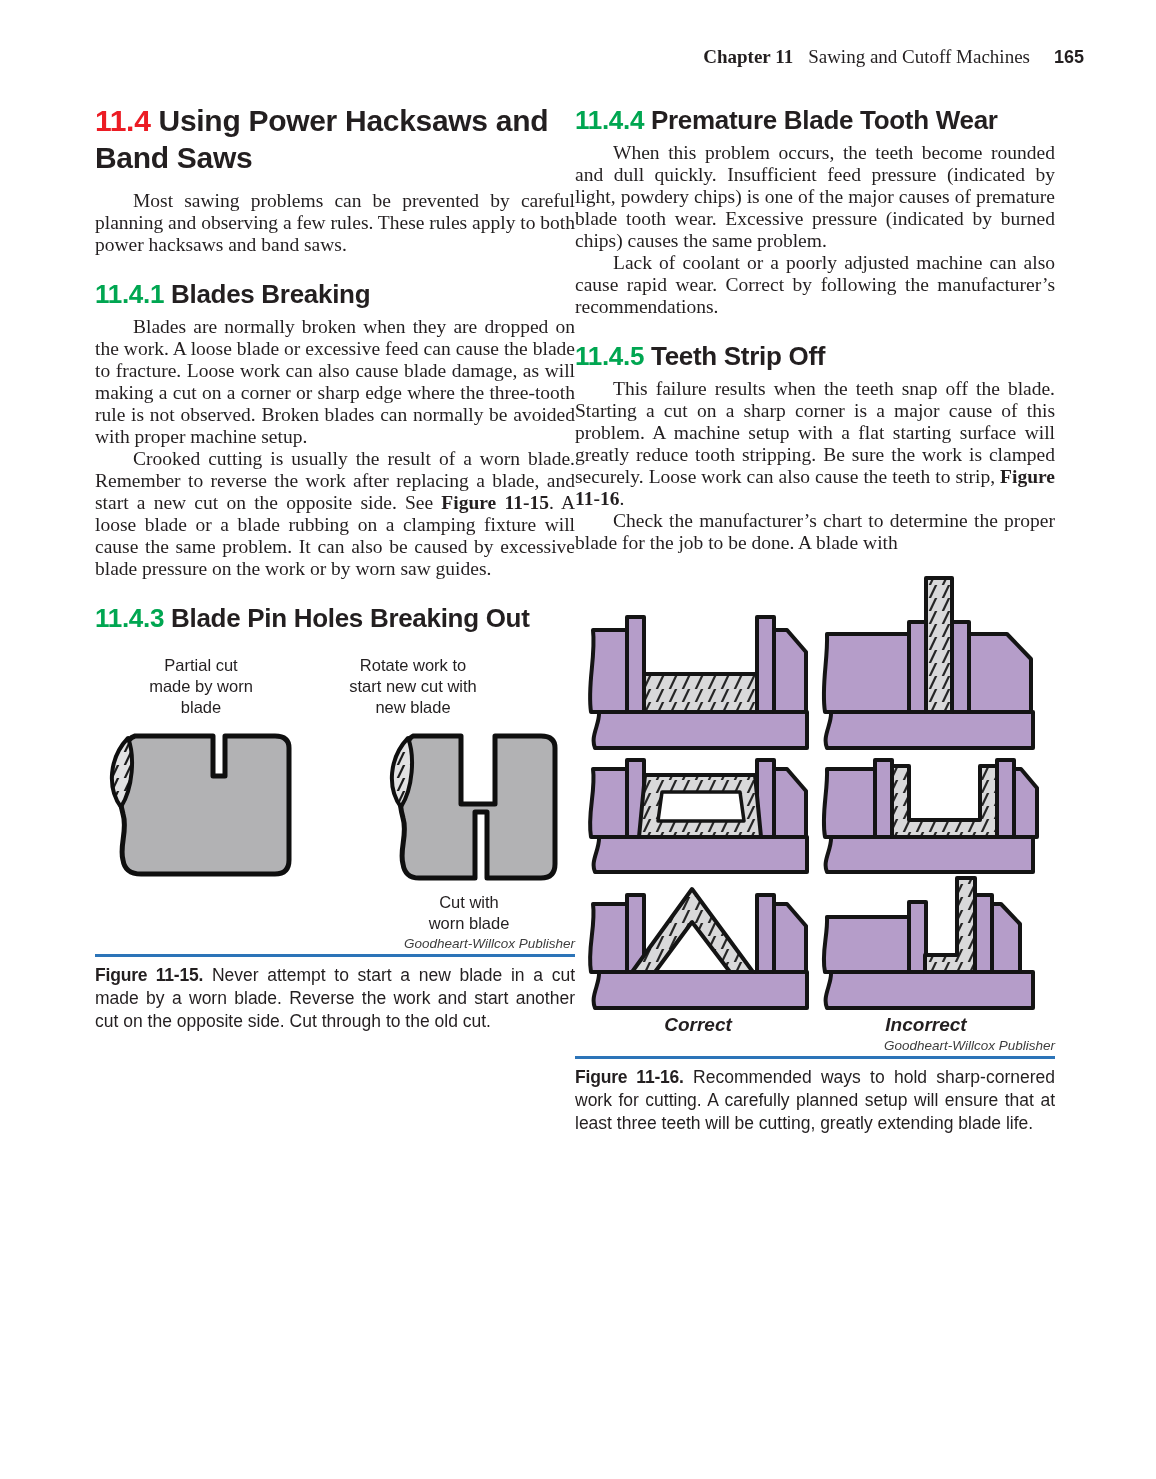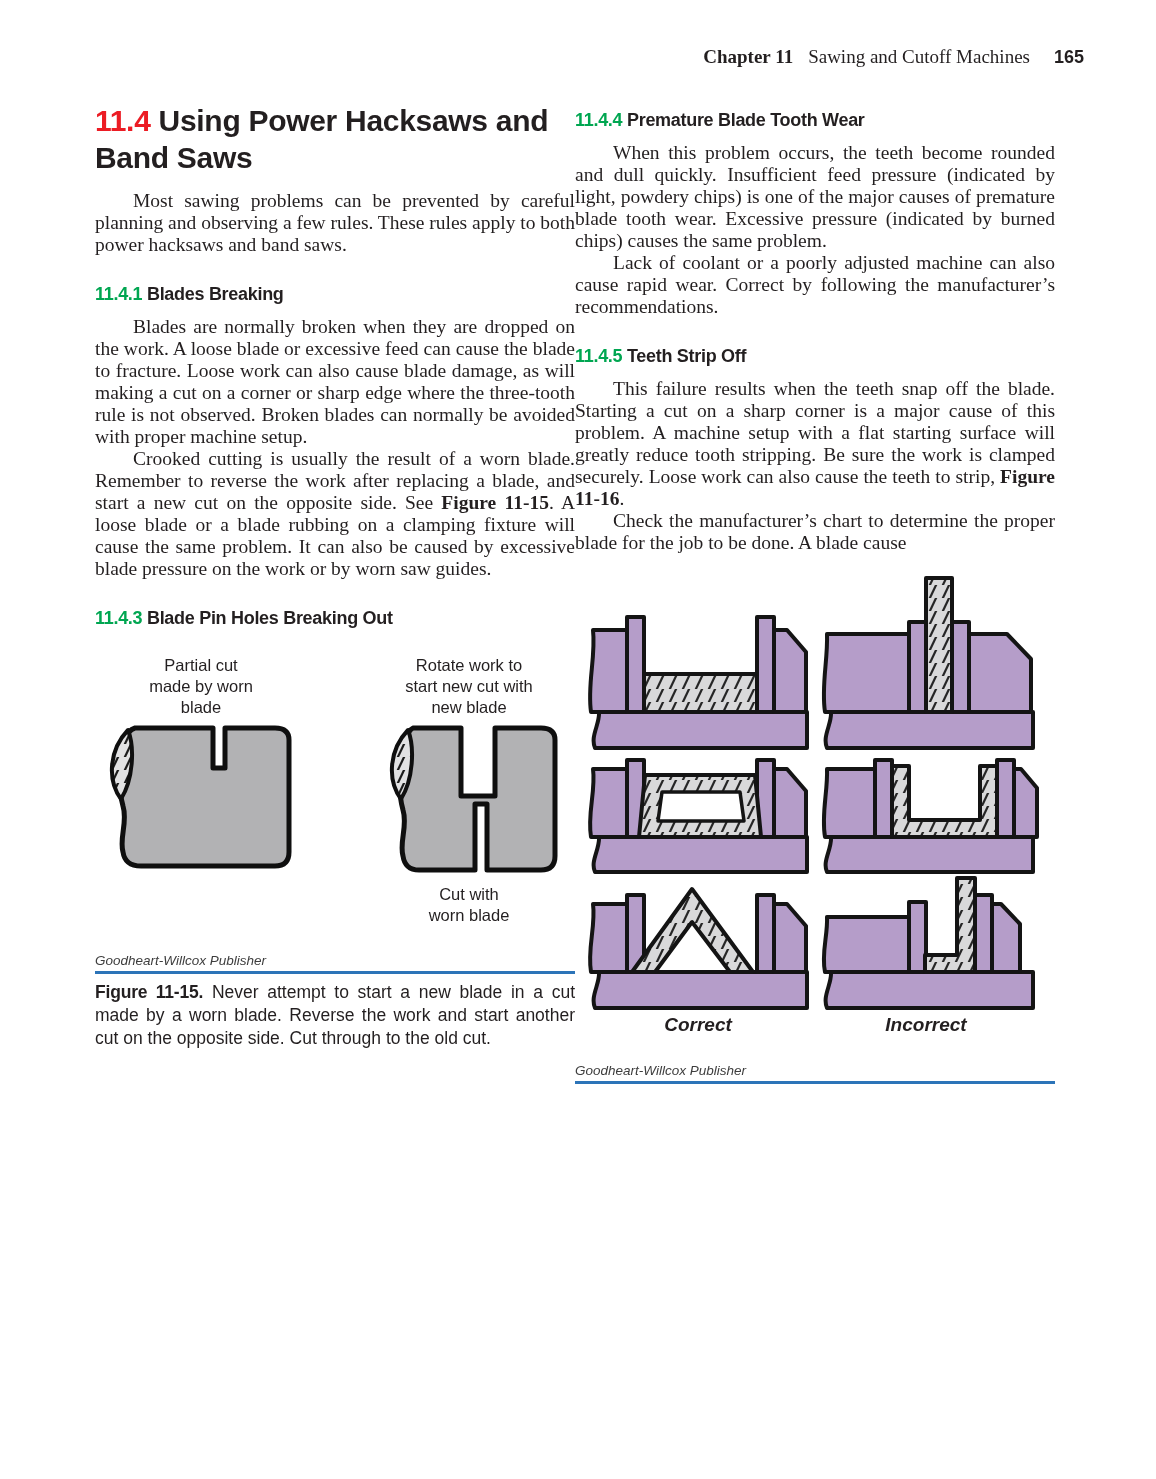--- a/index.html
+++ b/index.html
@@ -8,35 +8,35 @@
   
   .running-head{position:absolute;top:46px;right:72px;font-size:19px;white-space:nowrap;}
   .running-head .ch{font-weight:bold;}
   .running-head .ttl{margin-left:15px;}
   .running-head .pg{font-family:"Liberation Sans",sans-serif;font-weight:bold;font-size:18px;margin-left:24px;}
   
   .columns{display:flex;padding:96px 70px 0 95px;}
   .col{width:480px;}
   h1{font-family:"Liberation Sans",sans-serif;font-size:30px;line-height:37px;letter-spacing:-.3px;
      margin:6px 0 14px;font-weight:bold;}
-  h2{font-family:"Liberation Sans",sans-serif;font-size:18px;line-height:30px;letter-spacing:-.3px;
+  h2{font-family:"Liberation Sans",sans-serif;font-size:26px;line-height:30px;letter-spacing:-.3px;
      margin:23px 0 7px;font-weight:bold;}
   h2.first{margin-top:9px;}
   .num-red{color:#ec1c24;}
   .num-green{color:#00a651;}
   p.body{font-size:19.5px;line-height:22px;text-align:justify;text-indent:38px;margin:0;}
   
   figure{margin:0;}
   .fig15{margin-top:22px;}
   .fig-label{font-family:"Liberation Sans",sans-serif;font-size:16.5px;line-height:21px;text-align:center;}
-  .fig15-labels{display:flex;justify-content:space-between;}
+  .fig15-labels{display:flex;margin-bottom:8px;}
   .fig15-labels .fig-label{width:212px;}
   .fig15-below{width:212px;margin-left:268px;margin-top:6px;}
   .credit{font-family:"Liberation Sans",sans-serif;font-style:italic;font-size:13.5px;color:#3d3d3d;
-          margin-top:27px;}
+          text-align:right;margin-top:2px;}
   .cap-rule{border:0;border-top:3px solid #2c74b8;margin:3px 0 0 0;}
   .caption{font-family:"Liberation Sans",sans-serif;font-size:17.5px;line-height:23px;
            text-align:justify;margin:7px 0 0 0;}
   .caption b{letter-spacing:-.2px;}
   .fig16{margin-top:18px;}
   .verdict-row{display:flex;margin-top:2px;font-style:italic;}
   .verdict{font-family:"Liberation Sans",sans-serif;font-weight:bold;font-size:19px;text-align:center;}
   .verdict.correct{width:218px;margin-left:14px;}
   .verdict.incorrect{width:214px;margin-left:12px;}
   svg{display:block;}
@@ -108,21 +108,21 @@
     </div>
 
     <div class="col">
 
       <h2 class="first"><span class="num-green">11.4.4</span><span> Premature Blade Tooth Wear</span></h2>
       <p class="body">When this problem occurs, the teeth become rounded and dull quickly. Insufficient feed pressure (indicated by light, powdery chips) is one of the major causes of premature blade tooth wear. Excessive pressure (indicated by burned chips) causes the same problem.</p>
       <p class="body">Lack of coolant or a poorly adjusted machine can also cause rapid wear. Correct by following the manufacturer’s recommendations.</p>
 
       <h2><span class="num-green">11.4.5</span><span> Teeth Strip Off</span></h2>
       <p class="body"><span>This failure results when the teeth snap off the blade. Starting a cut on a sharp corner is a major cause of this problem. A machine setup with a flat starting surface will greatly reduce tooth stripping. Be sure the work is clamped securely. Loose work can also cause the teeth to strip, </span><b>Figure 11-16</b><span>.</span></p>
-      <p class="body">Check the manufacturer’s chart to determine the proper blade for the job to be done. A blade cause</p>
+      <p class="body">Check the manufacturer’s chart to determine the proper blade for the job to be done. A blade with</p>
 
       <figure class="fig16">
         <svg width="480" height="440" viewBox="0 0 480 440">
           <defs>
             <pattern id="h16" width="13" height="13" patternUnits="userSpaceOnUse">
               <rect width="13" height="13" fill="#d9d9da"></rect>
               <path d="M2,17 L11.5,-3" stroke="#262626" stroke-width="2.2" fill="none"></path>
             </pattern>
           </defs>
           <g stroke="#141414" stroke-width="4" stroke-linejoin="round">
@@ -184,16 +184,17 @@
           </g>
         </svg>
 
         <div class="verdict-row">
           <div class="verdict correct">Correct</div>
           <div class="verdict incorrect">Incorrect</div>
         </div>
 
         <div class="credit">Goodheart-Willcox Publisher</div>
         <hr class="cap-rule">
+        <p class="caption"><b>Figure 11-16.</b><span> Recommended ways to hold sharp-cornered work for cutting. A carefully planned setup will ensure that at least three teeth will be cutting, greatly extending blade life.</span></p>
       </figure>
     </div>
   </div>
 </div>
 
 </body></html>

